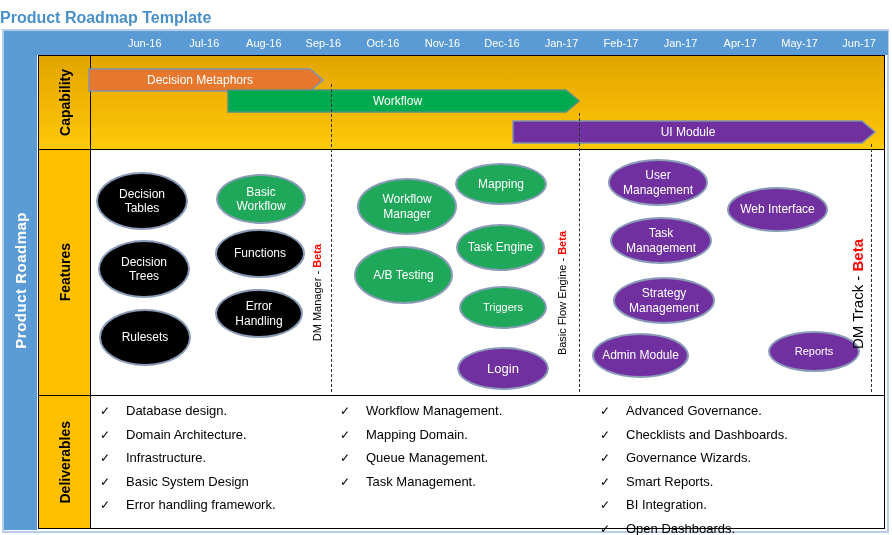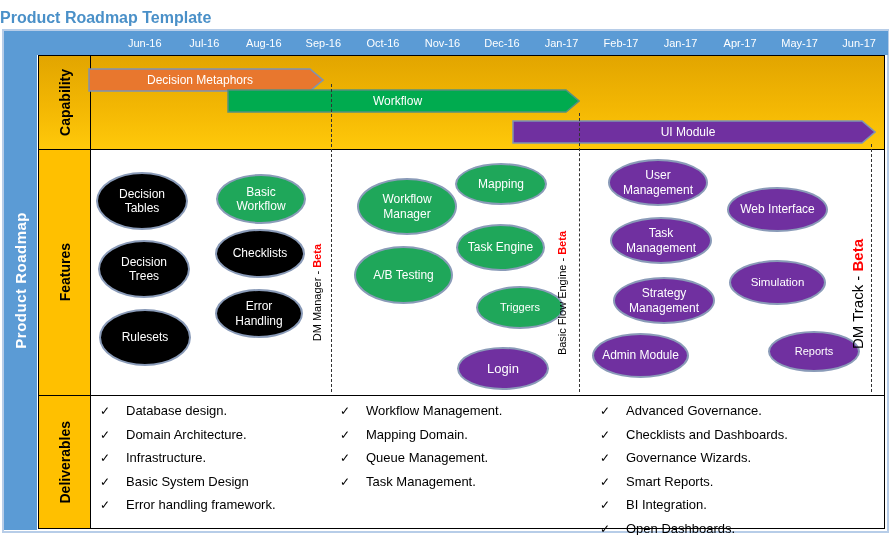--- a/index.html
+++ b/index.html
@@ -49,21 +49,21 @@
   .el1{left:98px;top:240px;width:92px;height:58px;}
   .el2{left:99px;top:309px;width:92px;height:57px;}
   .el3{left:216px;top:174px;width:90px;height:50px;}
   .el4{left:215px;top:229px;width:90px;height:49px;}
   .el5{left:215px;top:289px;width:88px;height:49px;}
   .el6{left:357px;top:178px;width:100px;height:57px;}
   .el7{left:354px;top:246px;width:99px;height:58px;}
   .el8{left:350px;top:316px;width:111px;height:52px;}
   .el9{left:455px;top:163px;width:92px;height:42px;}
   .el10{left:456px;top:224px;width:89px;height:47px;}
-  .el11{left:476px;top:286px;width:88px;height:43px;font-size:11px;}
+  .el11{left:459px;top:286px;width:88px;height:43px;font-size:11px;}
   .el12{left:457px;top:347px;width:92px;height:43px;font-size:13px;}
   .el13{left:608px;top:159px;width:100px;height:47px;}
   .el14{left:610px;top:217px;width:102px;height:47px;}
   .el15{left:613px;top:277px;width:102px;height:47px;}
   .el16{left:592px;top:333px;width:97px;height:45px;}
   .el17{left:727px;top:187px;width:101px;height:45px;}
   .el18{left:729px;top:260px;width:97px;height:45px;font-size:11.5px;}
   .el19{left:768px;top:331px;width:92px;height:41px;font-size:11px;text-align:right;}
   .vbeta{position:absolute;display:flex;align-items:center;justify-content:center;}
   .vbeta .vtxt{font-size:11px;color:#000;text-align:center;}
@@ -157,34 +157,33 @@
   </div>
 
   <div class="dash d1"></div>
   <div class="dash d2"></div>
   <div class="dash d3"></div>
 
   <div class="el el0 orange">Decision Tables</div>
   <div class="el el1 orange">Decision Trees</div>
   <div class="el el2 orange">Rulesets</div>
   <div class="el el3 green">Basic Workflow</div>
-  <div class="el el4 orange">Checklists</div>
+  <div class="el el4 orange">Functions</div>
   <div class="el el5 orange">Error Handling</div>
   <div class="el el6 green">Workflow Manager</div>
   <div class="el el7 green">A/B Testing</div>
   <div class="el el9 green">Mapping</div>
   <div class="el el10 green">Task Engine</div>
   <div class="el el11 green">Triggers</div>
   <div class="el el12 purple">Login</div>
   <div class="el el13 purple">User Management</div>
   <div class="el el14 purple">Task Management</div>
   <div class="el el15 purple">Strategy Management</div>
   <div class="el el16 purple">Admin Module</div>
   <div class="el el17 purple">Web Interface</div>
-  <div class="el el18 purple">Simulation</div>
   <div class="el el19 purple">Reports</div>
 
   <div class="vbeta vb1">
     <span class="vtxt"><span>DM Manager - </span><span class="beta">Beta</span></span>
   </div>
   <div class="vbeta vb2">
     <span class="vtxt"><span>Basic Flow Engine - </span><span class="beta">Beta</span></span>
   </div>
   <div class="vbeta vb3">
     <span class="vtxt"><span>DM Track - </span><span class="beta">Beta</span></span>

